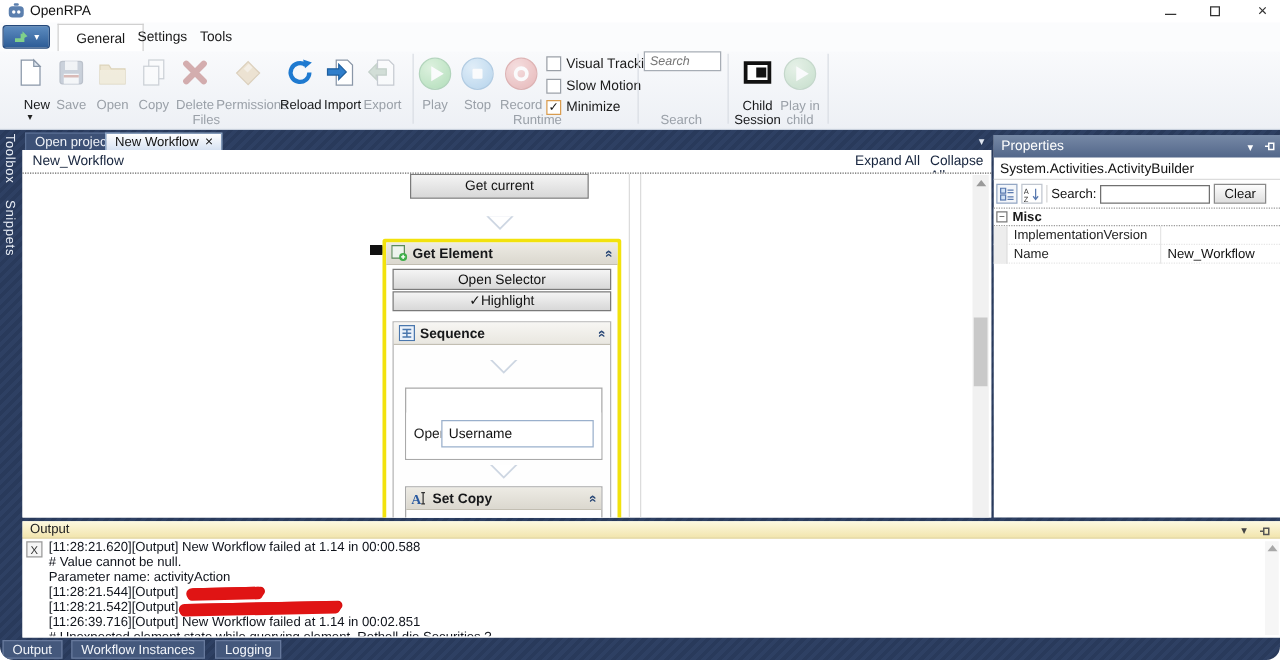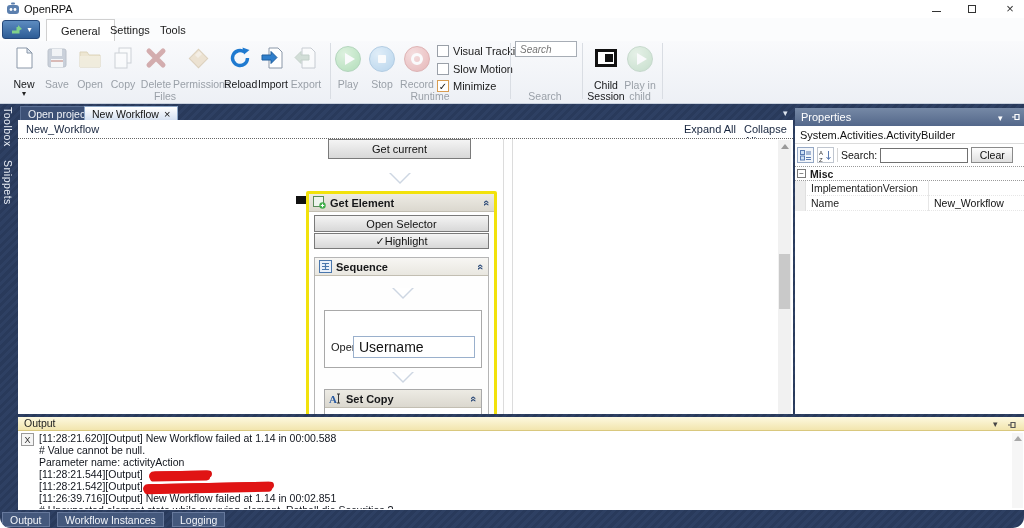--- a/index.html
+++ b/index.html
@@ -22,21 +22,21 @@
     background:linear-gradient(#5d8cc0,#2d5c96); display:flex; align-items:center; justify-content:center; gap:3px; }
   .app-menu-caret { color:#fff; font-size:8px; }
   .ribbon-tab { top:1px; height:22px; line-height:22px; padding:0 14px; color:#1a1a1a; }
   .ribbon-tab.active { background:#fff; border:1px solid #d0d0d0; border-bottom:none; }
   .ribbon-body { left:0; top:41px; width:1024px; height:63px;
     background:linear-gradient(#f9fafc,#edf0f5); border-bottom:1px solid #c9d1dd; }
   .rb-cell { top:3px; height:48px; text-align:center; }
   .rb-icon { margin:2px auto 0; width:24px; height:24px; }
   .rb-label { top:37px; width:100%; text-align:center; font-size:10.5px; }
   .rb-label.dis { color:#9aa0a8; }
-  .rb-label.en  { color:#17181a; }
+  .rb-label.en  { color:#17181a;text-align:right; }
   .rb-caret { top:48px; width:100%; text-align:center; font-size:8px; color:#222; }
   .group-label { top:49px; text-align:center; font-size:10.5px; color:#9aa0a8; }
   .v-sep { top:2px; width:1px; height:56px; background:#d9dde3; }
   .chk-row { height:15px; display:flex; align-items:center; gap:4px; }
   .chk-box { width:12px; height:12px; border:1px solid #9aa0a8; background:#fff; font-size:10px;
     line-height:11px; text-align:center; color:#111; }
   .chk-box.checked { border:1px solid #d89c50; }
   .ribbon-search-input { width:62px; height:16px; border:1px solid #a7adb5; font-size:10px;
     font-style:italic; color:#777; padding:1px 4px; font-family:"Liberation Sans",sans-serif; }
   .two-line { font-size:10.5px; line-height:11px; }
@@ -97,21 +97,21 @@
   .plug { left:278px; top:57px; width:10px; height:8px; background:#111; position:absolute; }
   .plug:after { content:""; position:absolute; left:10px; top:1px; width:0; height:0;
     border-left:4px solid #111; border-top:3px solid transparent; border-bottom:3px solid transparent; }
 
   .seq { left:5px; top:63px; width:175px; height:330px; border:1px solid #b5b5b5; background:#fefefe; position:absolute; }
   .seq-header { background:linear-gradient(#f7f6f3,#e9e7e0); }
 
   .writeline { left:9px; top:52px; width:158px; height:58px; position:absolute; }
   .wl-body { position:absolute; left:0; top:19px; width:156px; height:37px; background:#fff; }
   .wl-input { position:absolute; left:28px; top:6px; width:122px; height:22px; border:1px solid #9ab0cc;
-    font-size:14px; padding:0 5px; color:#111; font-family:"Liberation Sans",sans-serif; background:#fff; }
+    font-size:11px; padding:0 5px; color:#111; font-family:"Liberation Sans",sans-serif; background:#fff; }
 
   .settext { left:9px; top:131px; width:158px; height:60px; position:absolute; }
 
   .mini-ic { width:13px; height:13px; position:relative; flex:none; }
 
   
   .cv-scroll { left:760px; top:1px; width:13px; height:274px; background:#f1f1f1; position:absolute; }
   .cv-up { position:absolute; left:3px; top:4px; width:0; height:0;
     border-left:4px solid transparent; border-right:4px solid transparent; border-bottom:5px solid #9a9a9a; }
   .cv-thumb { position:absolute; left:1px; top:114px; width:11px; height:55px; background:#c9c9c9; }

